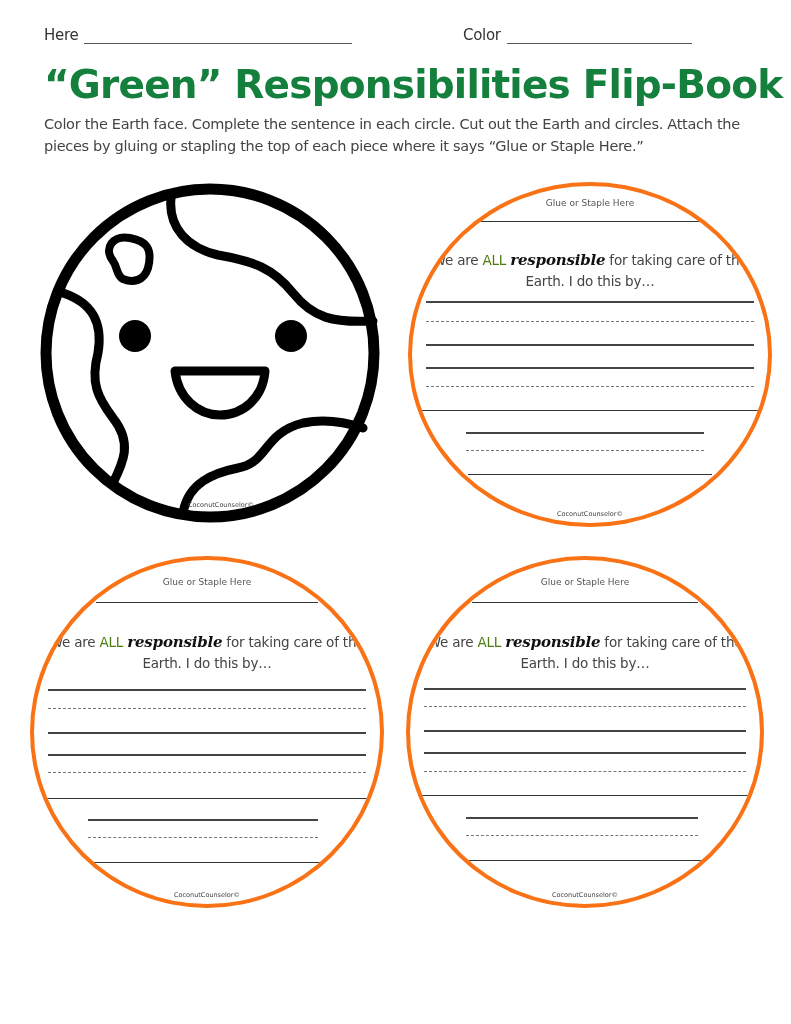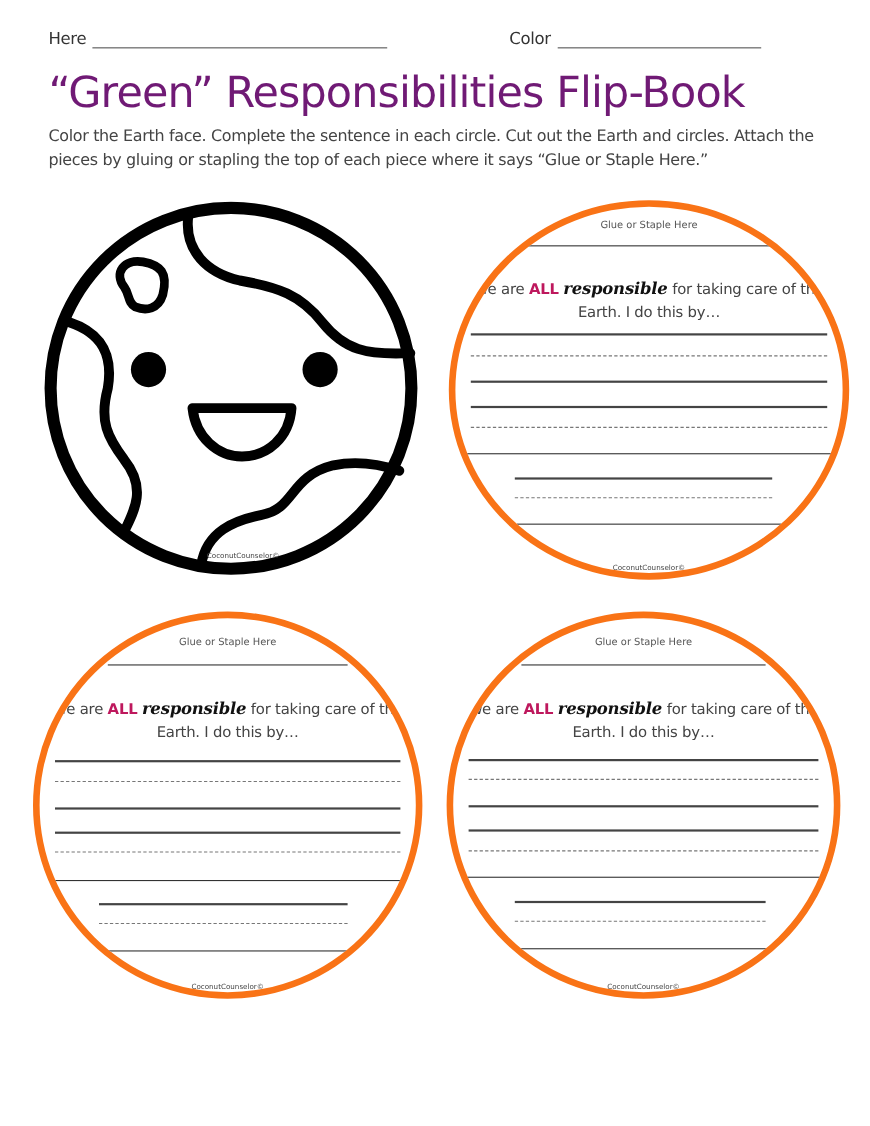--- a/index.html
+++ b/index.html
@@ -1,25 +1,25 @@
 <!DOCTYPE html>
 <html><head>
 <meta charset="utf-8">
 <style>
   html, body { margin:0; padding:0; background:#ffffff; }
   body { width:791px; height:1024px; position:relative; overflow:hidden; font-family:"DejaVu Sans", sans-serif; color:#222; }
   .hdr { position:absolute; top:26px; font-size:15px; color:#333; letter-spacing:-0.3px; }
   .hdr .line { display:inline-block; border-bottom:1.5px solid #555; vertical-align:bottom; margin-left:6px; height:14px; }
-  .title { position:absolute; left:44px; top:62px; font-family:"DejaVu Sans", sans-serif; font-weight:normal; font-size:39px; color:#701a75; letter-spacing:-0.8px; white-space:nowrap; }
+  .title { position:absolute; left:44px; top:62px; font-family:"DejaVu Sans", sans-serif; font-weight:bold; font-size:39px; color:#15803d; letter-spacing:-0.8px; white-space:nowrap; }
   .instr { position:absolute; left:44px; top:113px; width:720px; font-size:14.5px; line-height:22px; color:#444; letter-spacing:-0.3px; }
-  .circle { position:absolute; border-radius:50%; border:6px solid #f97316; box-sizing:border-box; overflow:hidden; background:#fff; }
+  .circle { position:absolute; border-radius:50%; border:4px solid #f97316; box-sizing:border-box; overflow:hidden; background:#fff; }
   .glue { position:absolute; left:0; right:0; text-align:center; font-size:9px; color:#555; }
   .glue-line { position:absolute; height:0; border-top:1.5px solid #333; }
   .prompt { position:absolute; left:0; right:0; text-align:center; font-size:13.5px; line-height:21px; color:#444; letter-spacing:-0.2px; }
-  .prompt b { color:#be185d; font-weight:bold; }
+  .prompt b { color:#4d7c0f; font-weight:normal; }
   .prompt i { font-family:"DejaVu Serif", serif; font-weight:bold; font-style:italic; color:#111; font-size:15px; }
   .solid { position:absolute; height:0; border-top:2px solid #444; }
   .dash { position:absolute; height:0; border-top:1.2px dashed #777; }
   .sep { position:absolute; height:0; border-top:1.5px solid #333; }
   .credit { position:absolute; left:0; right:0; text-align:center; font-size:6.5px; color:#444; }
   svg { position:absolute; }
 </style>
 </head>
 <body>
 

